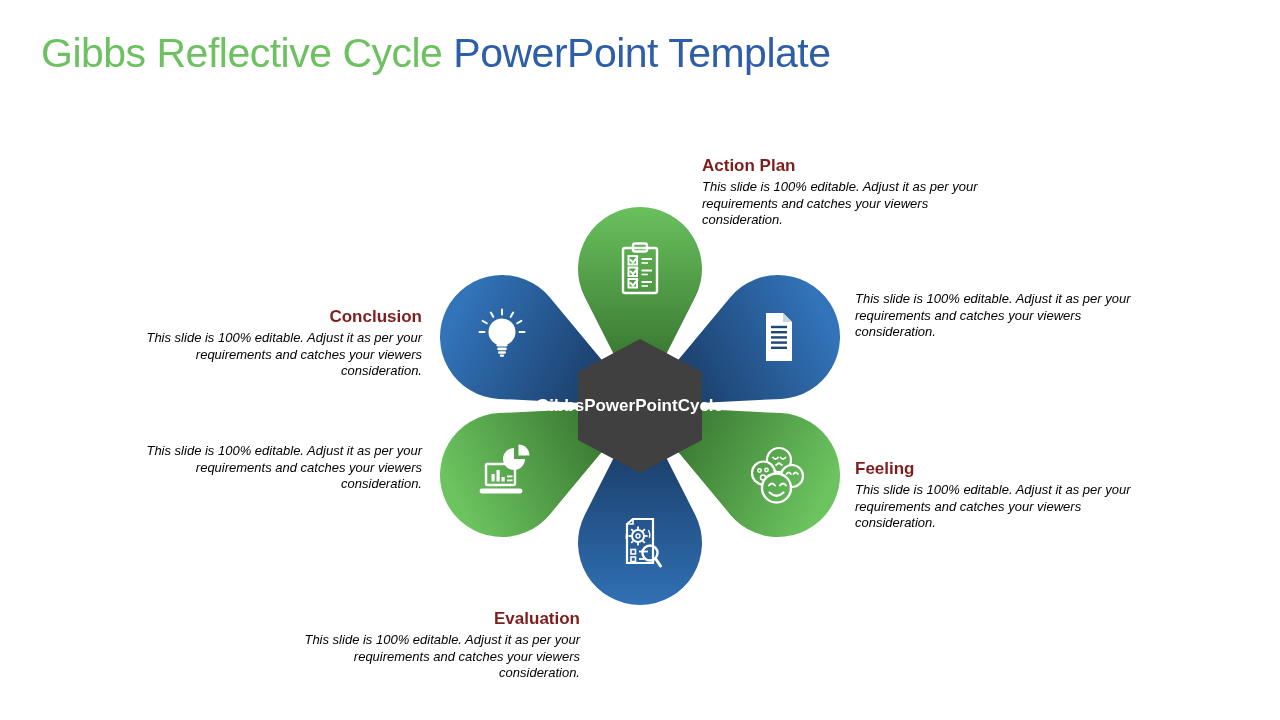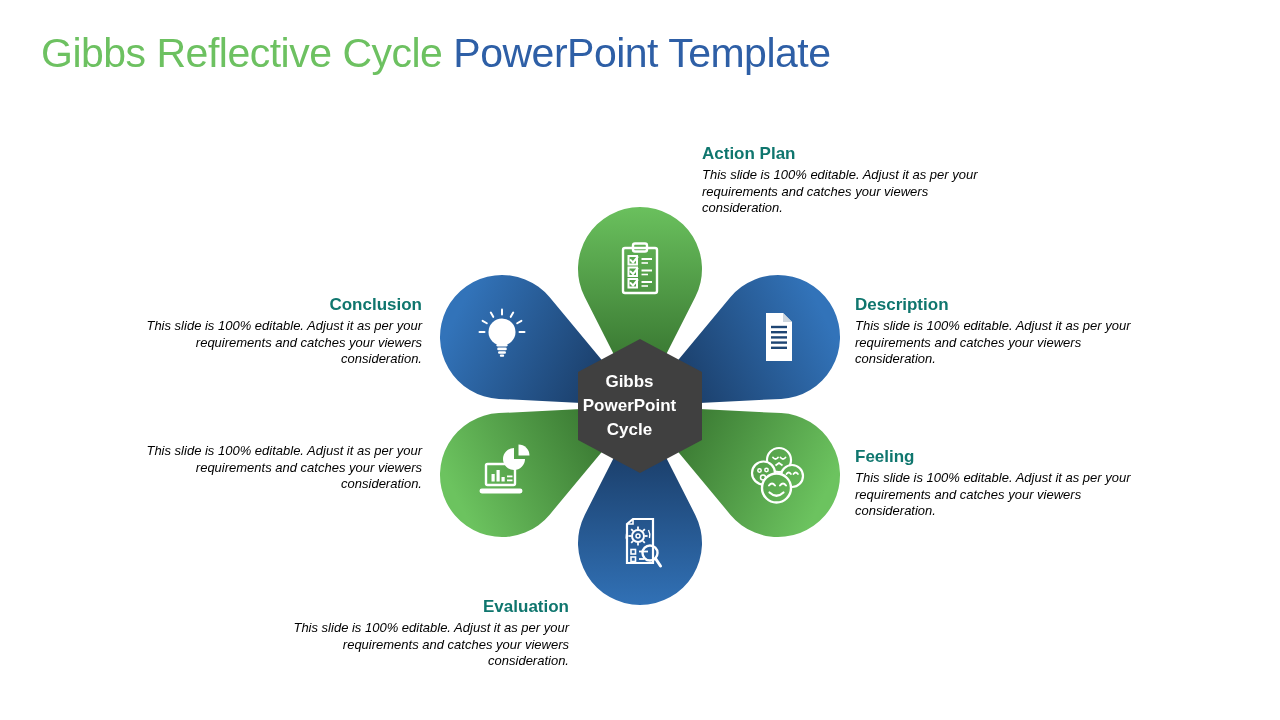--- a/index.html
+++ b/index.html
@@ -10,36 +10,36 @@
   
   #main-title{
     position:absolute;left:33px;top:30px;font-size:41px;font-weight:normal;
     letter-spacing:-0.5px;white-space:nowrap;margin-left:8px;
   }
   #main-title .t-green{color:#6DC161;}
   #main-title .t-blue{color:#2E5FA6;}
 
   
   .sec{position:absolute;width:300px;}
-  .sec .sec-title{font-size:17px;font-weight:bold;color:#0f766e;margin:4px 0 3px 0;}
+  .sec .sec-title{font-size:17px;font-weight:bold;color:#7f1d1d;margin:16px 0 3px 0;}
   .sec .sec-desc{font-size:13px;font-style:italic;color:#000000;margin:0;line-height:1.28;}
   .align-right{text-align:right;}
   .align-left{text-align:left;}
   #sec-action-plan{left:702px;top:140px;}
   #sec-description{left:855px;top:291px;}
   #sec-feeling{left:855px;top:443px;}
-  #sec-evaluation{left:269px;top:593px;}
+  #sec-evaluation{left:280px;top:593px;}
   #sec-analysis{left:122px;top:443px;}
   #sec-conclusion{left:122px;top:291px;}
 
   
   #diagram-svg{position:absolute;left:0;top:0;}
   #hex-label{
     position:absolute;left:578px;top:339px;width:103px;height:134px;
-    display:flex;flex-direction:column;align-items:center;justify-content:center;
+    display:flex;align-items:center;justify-content:center;
     color:#ffffff;font-weight:bold;font-size:17px;line-height:24px;text-align:center;
   }
 </style>
 </head>
 <body>
 
 <div id="slide">
 
   <div id="main-title">
     <span class="t-green">Gibbs Reflective Cycle </span><span class="t-blue">PowerPoint Template</span>
@@ -198,21 +198,20 @@
     <span>PowerPoint</span>
     <span>Cycle</span>
   </div>
 
   <div class="sec align-left" id="sec-action-plan">
     <div class="sec-title">Action Plan</div>
     <p class="sec-desc">This slide is 100%  editable. Adjust it as per your requirements and catches your viewers consideration.</p>
   </div>
 
   <div class="sec align-left" id="sec-description">
-    <div class="sec-title">Description</div>
     <p class="sec-desc">This slide is 100%  editable. Adjust it as per your requirements and catches your viewers consideration.</p>
   </div>
 
   <div class="sec align-left" id="sec-feeling">
     <div class="sec-title">Feeling</div>
     <p class="sec-desc">This slide is 100%  editable. Adjust it as per your requirements and catches your viewers consideration.</p>
   </div>
 
   <div class="sec align-right" id="sec-evaluation">
     <div class="sec-title">Evaluation</div>

